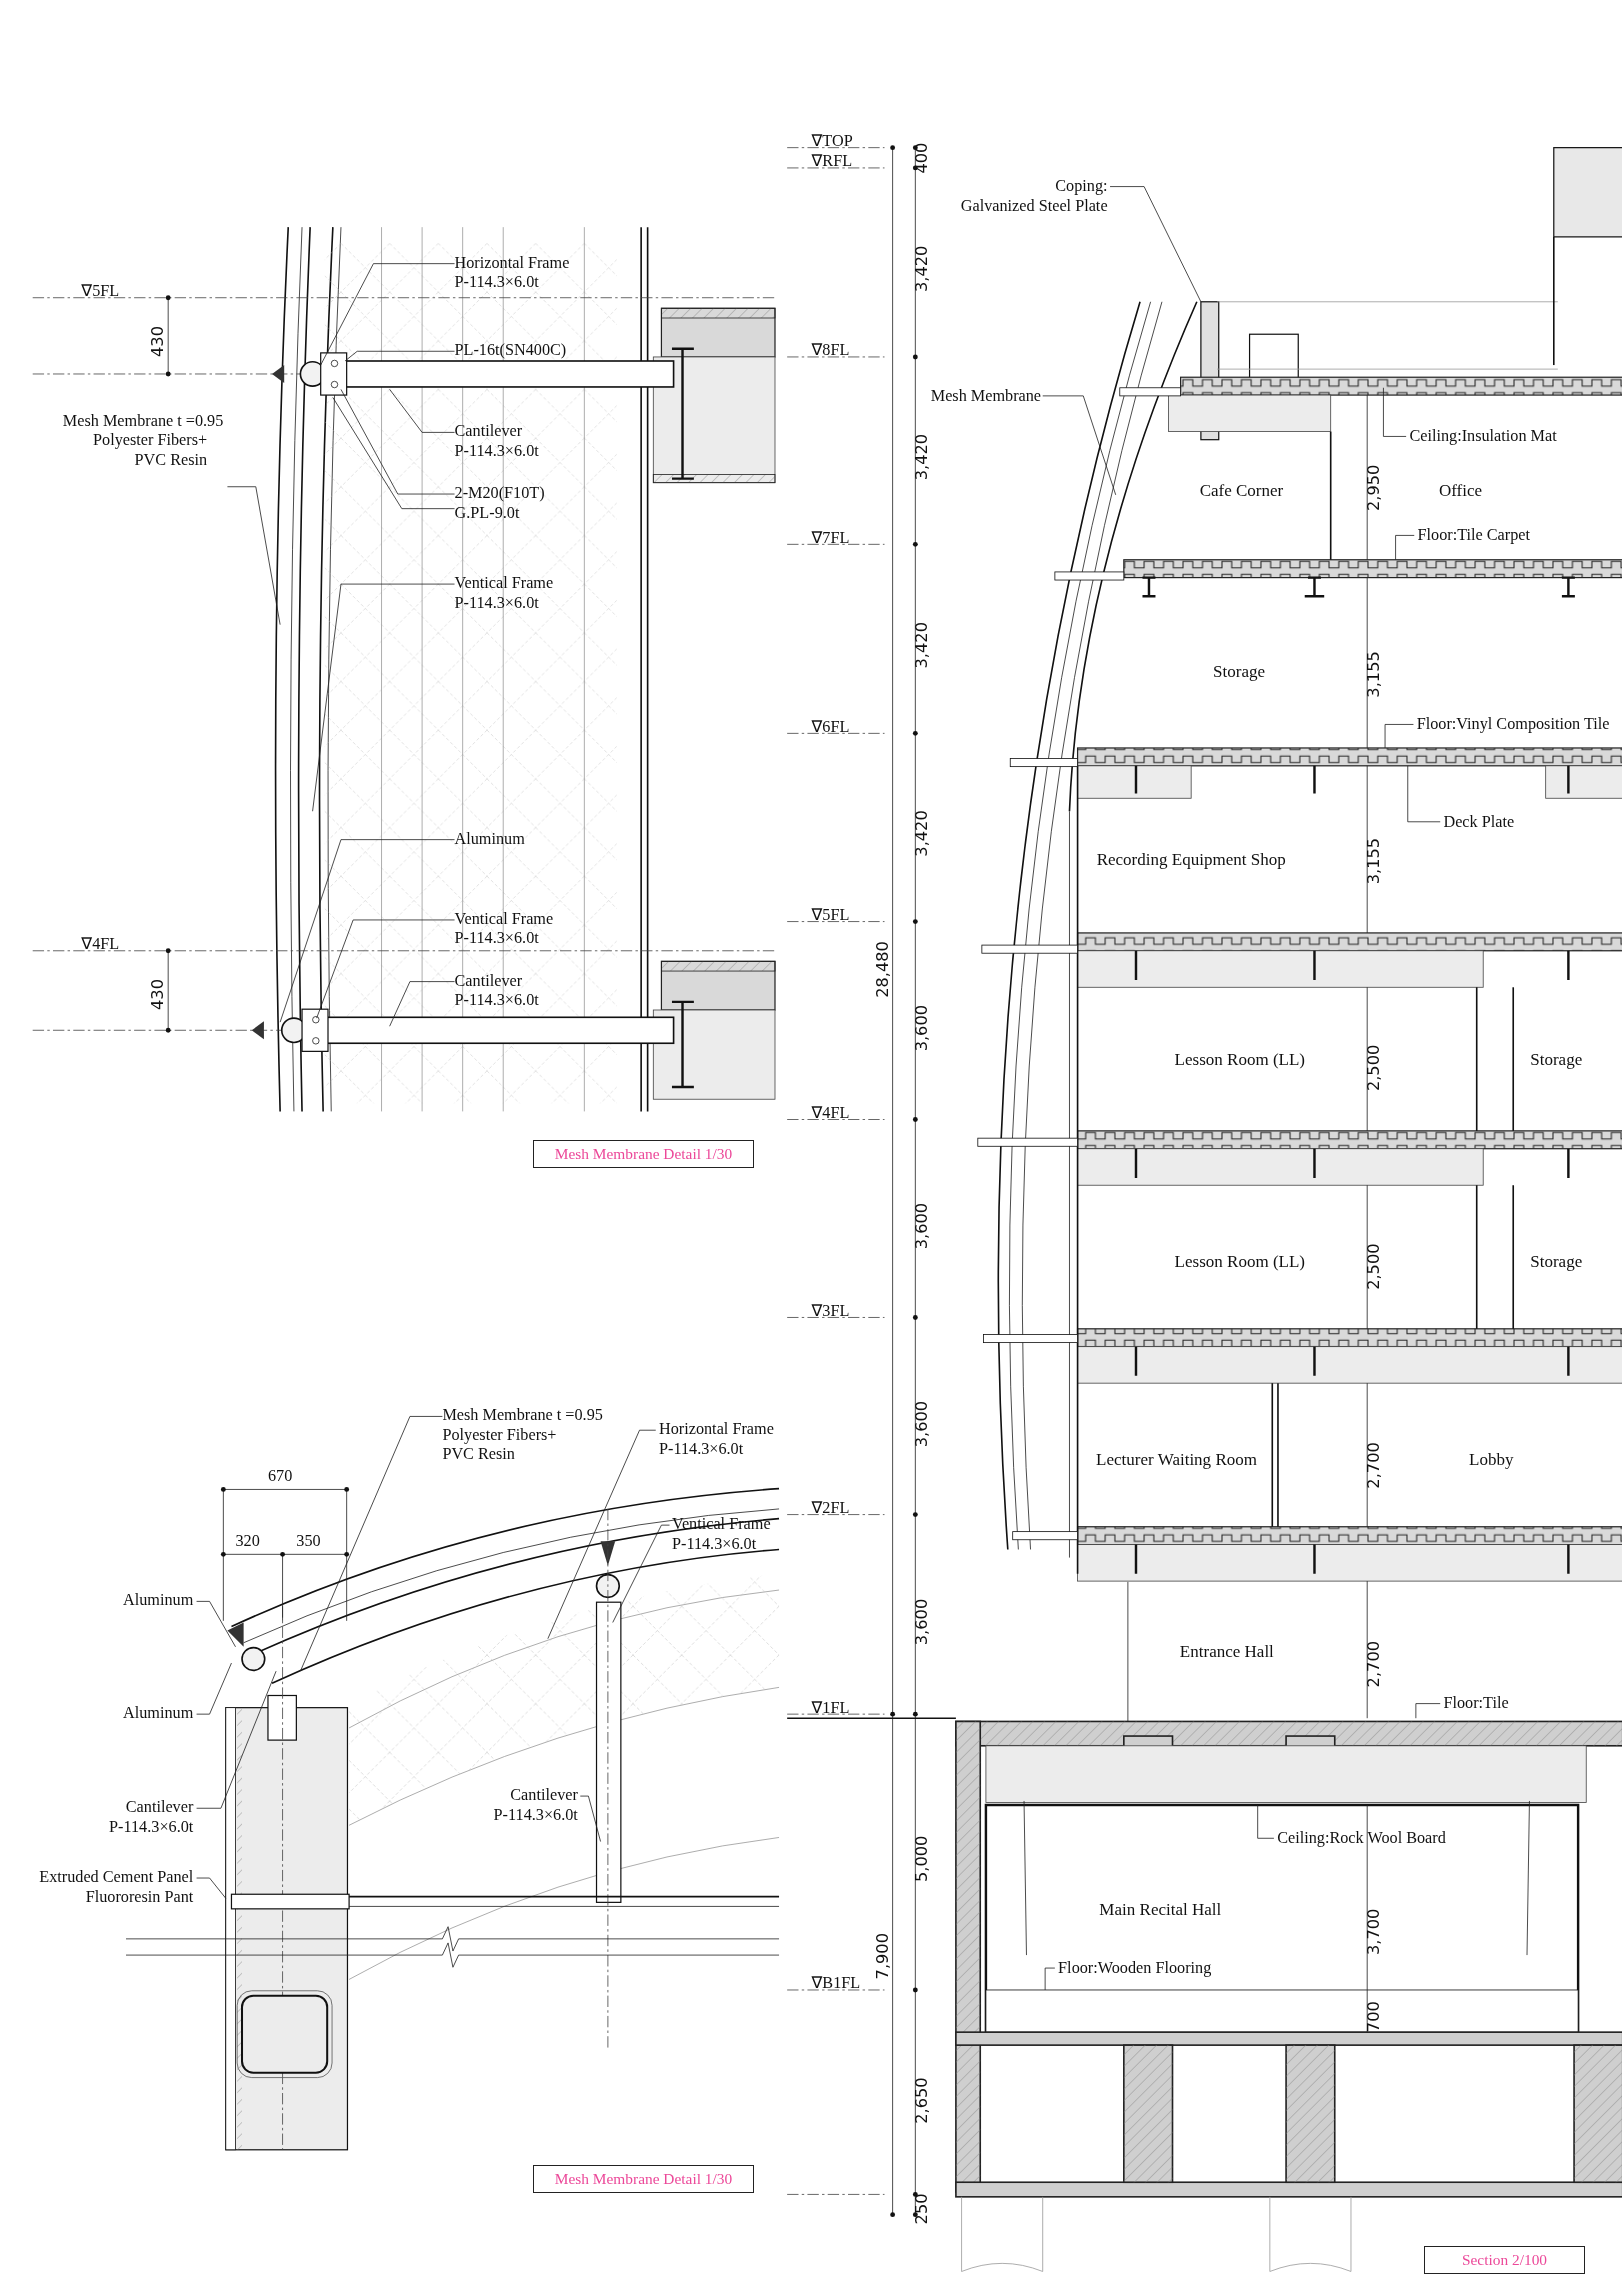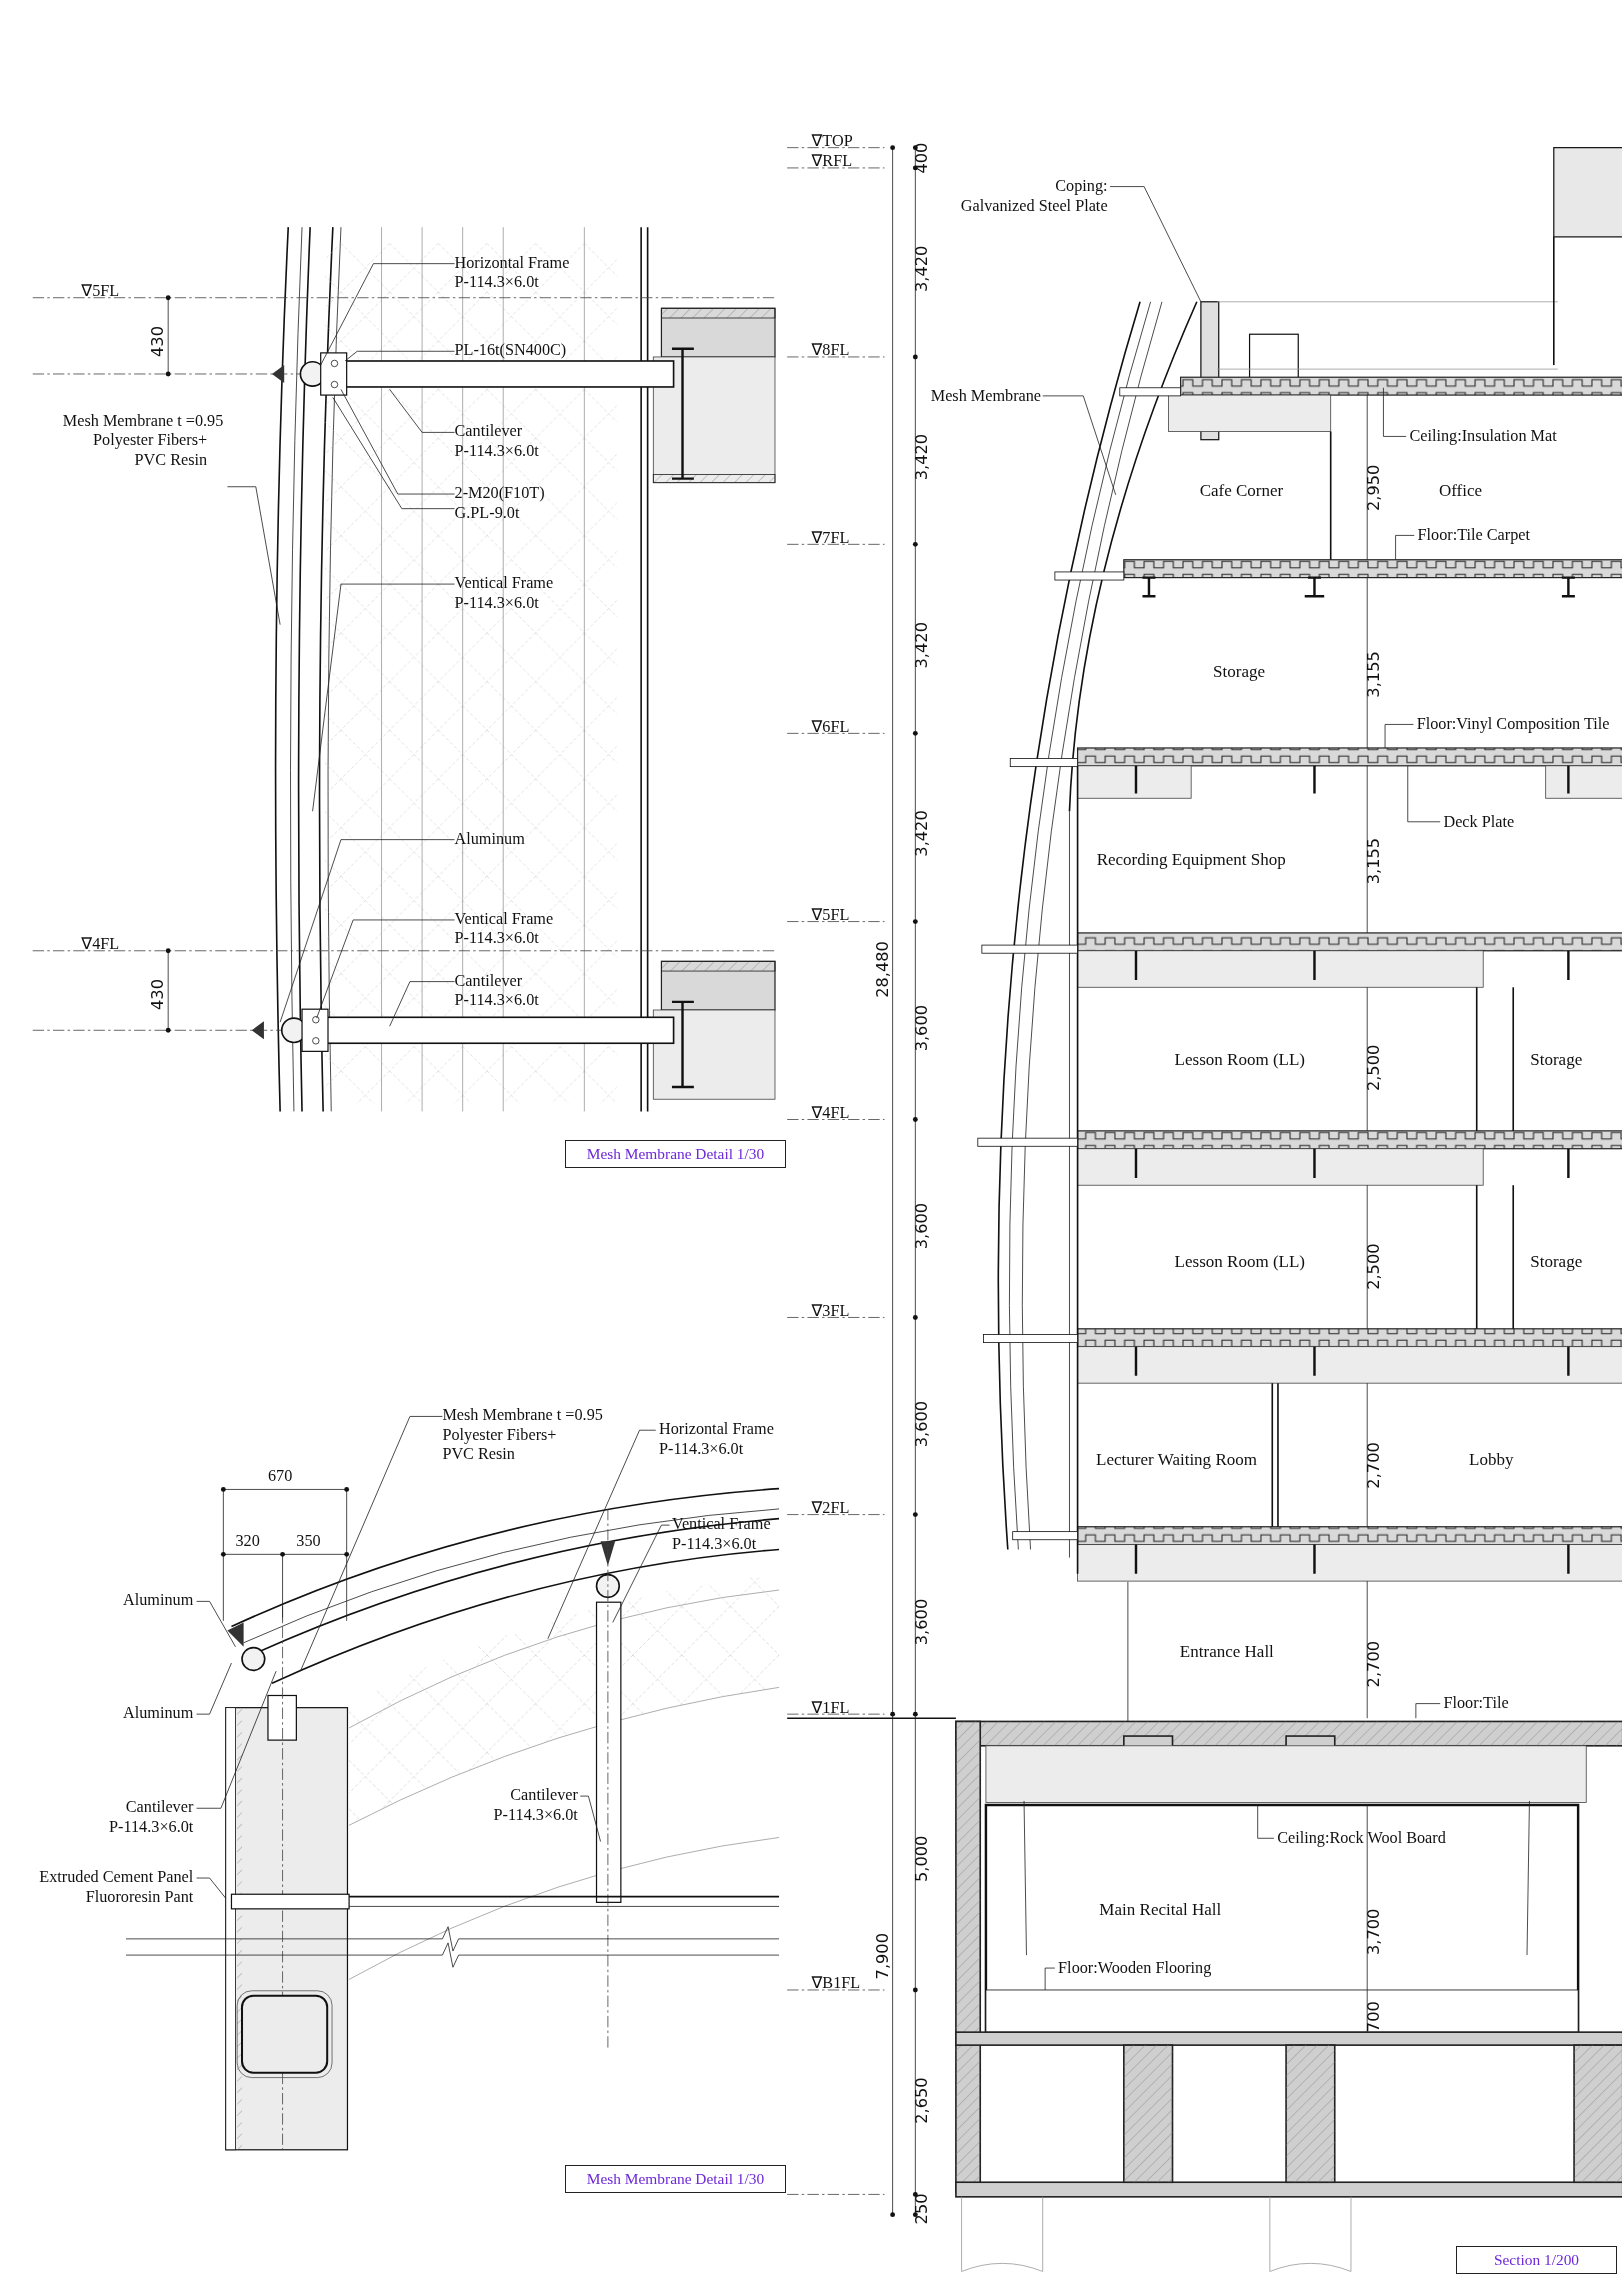--- a/index.html
+++ b/index.html
@@ -2,21 +2,21 @@
 <html style="font-size:13px"><head>
 <meta charset="utf-8">
 <style>
   html,body{margin:0;padding:0;background:#fff;}
   body{width:1623px;height:2295px;position:relative;overflow:hidden;font-family:"Liberation Serif",serif;color:#111;}
   svg{position:absolute;left:0;top:0;}
   .lbl{font-family:"Liberation Serif",serif;font-size:20px;fill:#111;}
   .room{font-family:"Liberation Serif",serif;font-size:21px;fill:#111;}
   .dim{font-family:"DejaVu Sans",sans-serif;font-size:20px;fill:#111;}
   .lvl{font-family:"Liberation Serif",serif;font-size:20px;fill:#111;}
-  .title-box{position:absolute;border:1.2px solid #222;background:#fff;font-family:"Liberation Serif",serif;font-size:15.4px;display:flex;align-items:center;justify-content:center;color:#6d28d9;margin-left:32px;}
+  .title-box{position:absolute;border:1.2px solid #222;background:#fff;font-family:"Liberation Serif",serif;font-size:15.4px;display:flex;align-items:center;justify-content:center;color:#ec4899;}
   .thin{stroke:#222;stroke-width:1;fill:none;}
   .med{stroke:#111;stroke-width:2;fill:none;}
   .thick{stroke:#111;stroke-width:3;fill:none;}
   .grey{stroke:#999;stroke-width:1;fill:none;}
   .dash{stroke:#444;stroke-width:1;fill:none;stroke-dasharray:14 4 3 4;}
   .slab{fill:#d9d9d9;stroke:#222;stroke-width:1.5;}
   .ceil{fill:#ececec;stroke:#444;stroke-width:1;}
   .conc{fill:#cfcfcf;stroke:#222;stroke-width:2;}
 </style>
 </head>
@@ -421,14 +421,14 @@
     <text class="lbl" x="1746" y="899">Floor:Vinyl Composition Tile</text>
     <text class="lbl" x="1779" y="1019">Deck Plate</text>
     <text class="lbl" x="1779" y="2106">Floor:Tile</text>
     <text class="lbl" x="1574" y="2272">Ceiling:Rock Wool Board</text>
     <text class="lbl" x="1304" y="2432">Floor:Wooden Flooring</text>
   </g>
 </svg>
 
 <div class="title-box" style="left:533px;top:1140px;width:219px;height:26px;">Mesh Membrane Detail 1/30</div>
 <div class="title-box" style="left:533px;top:2165px;width:219px;height:26px;">Mesh Membrane Detail 1/30</div>
-<div class="title-box" style="left:1424px;top:2246px;width:159px;height:26px;">Section   1/200</div>
+<div class="title-box" style="left:1424px;top:2246px;width:159px;height:26px;">Section   2/100</div>
 
 
 </body></html>

